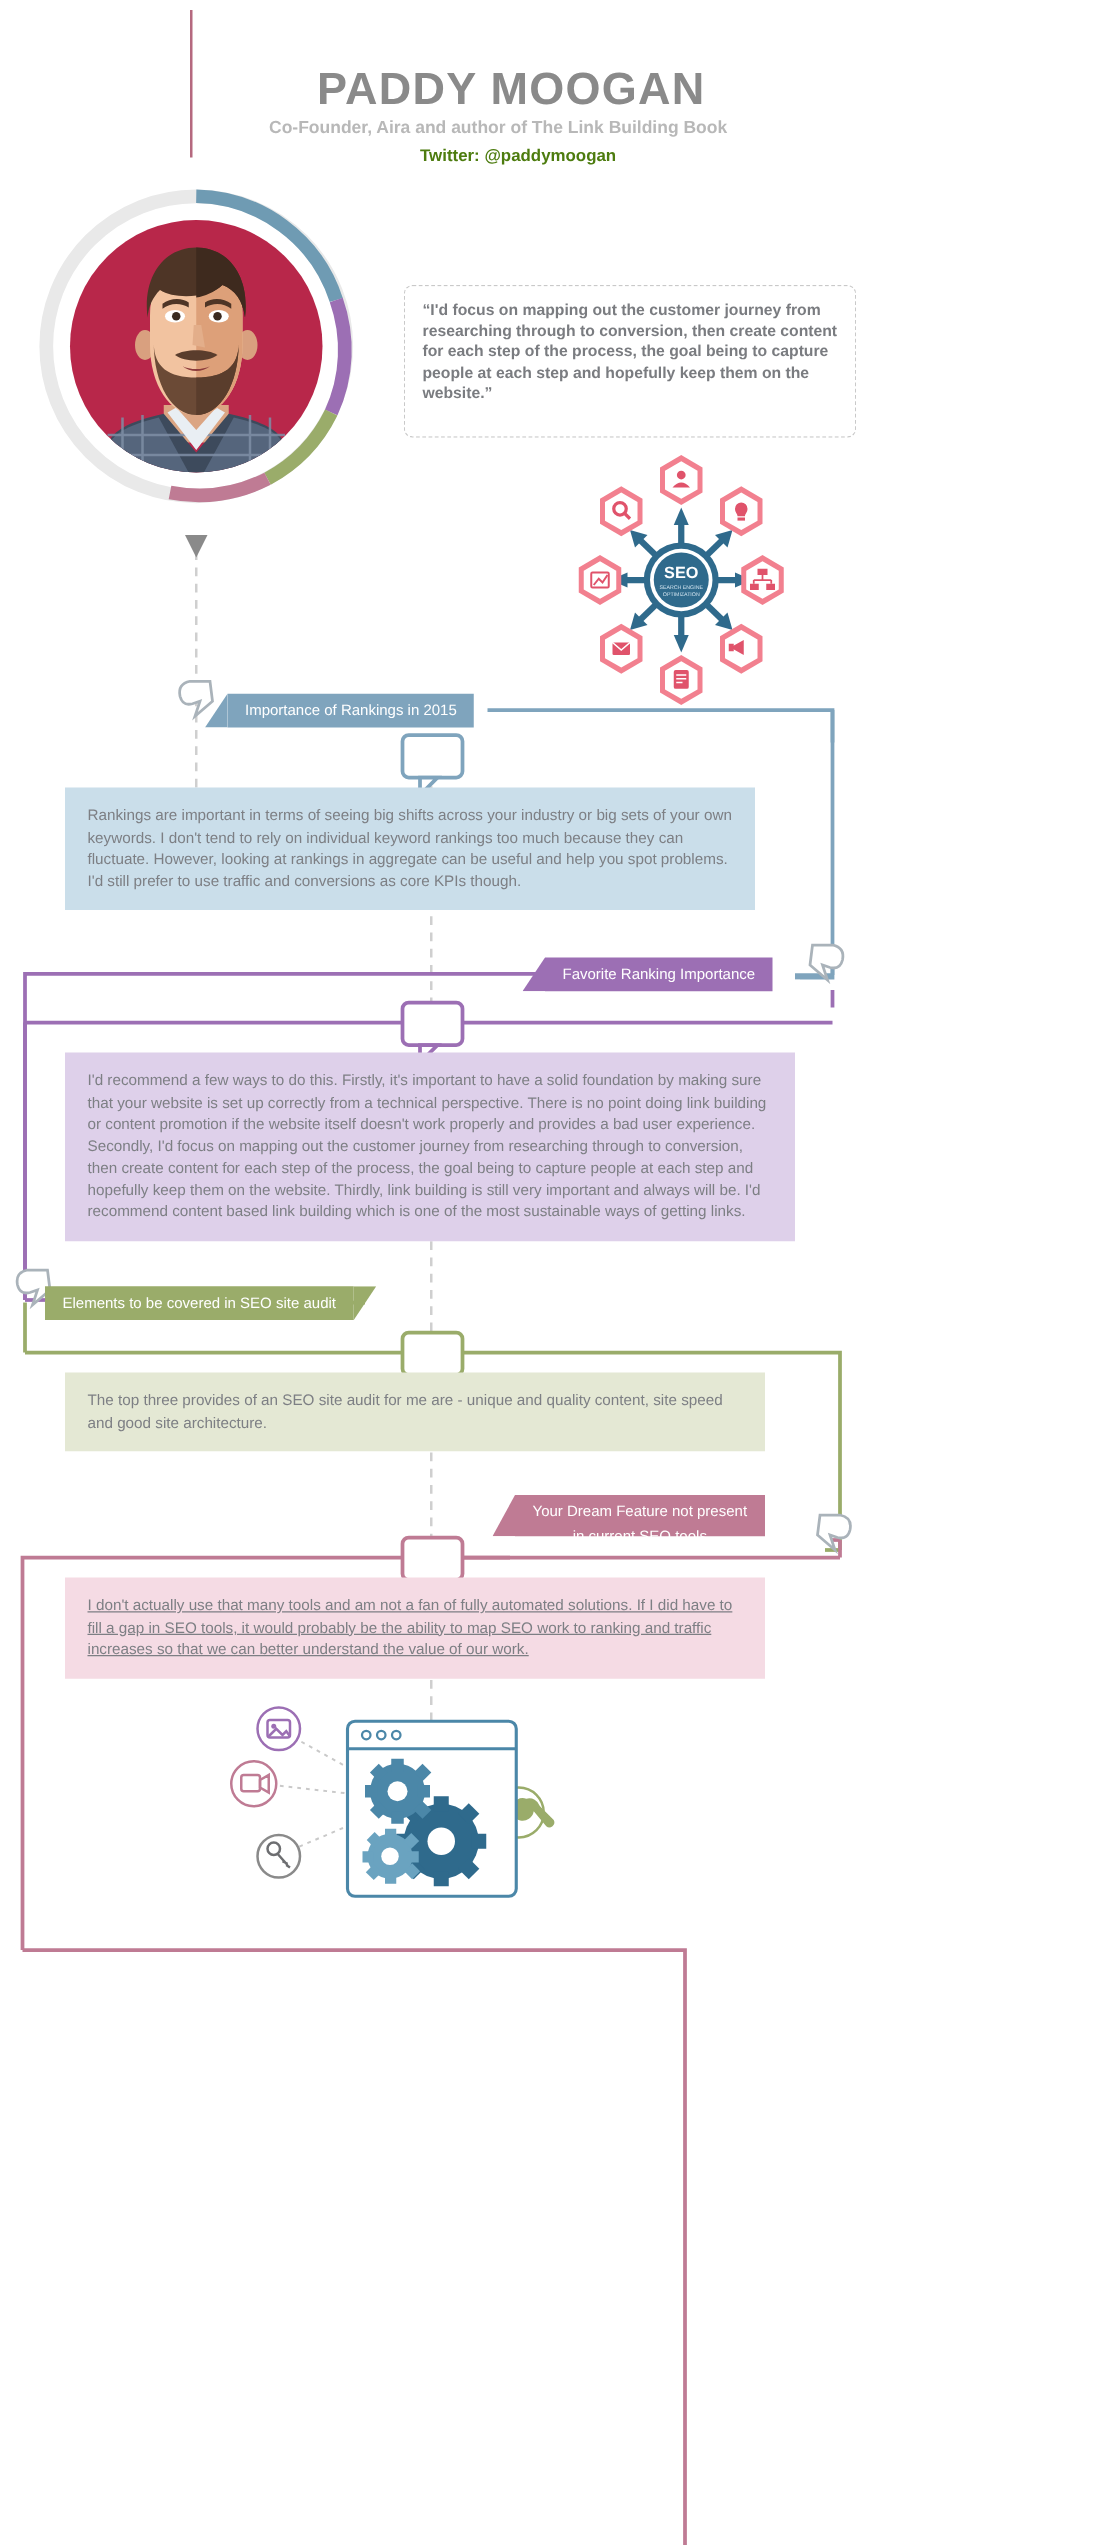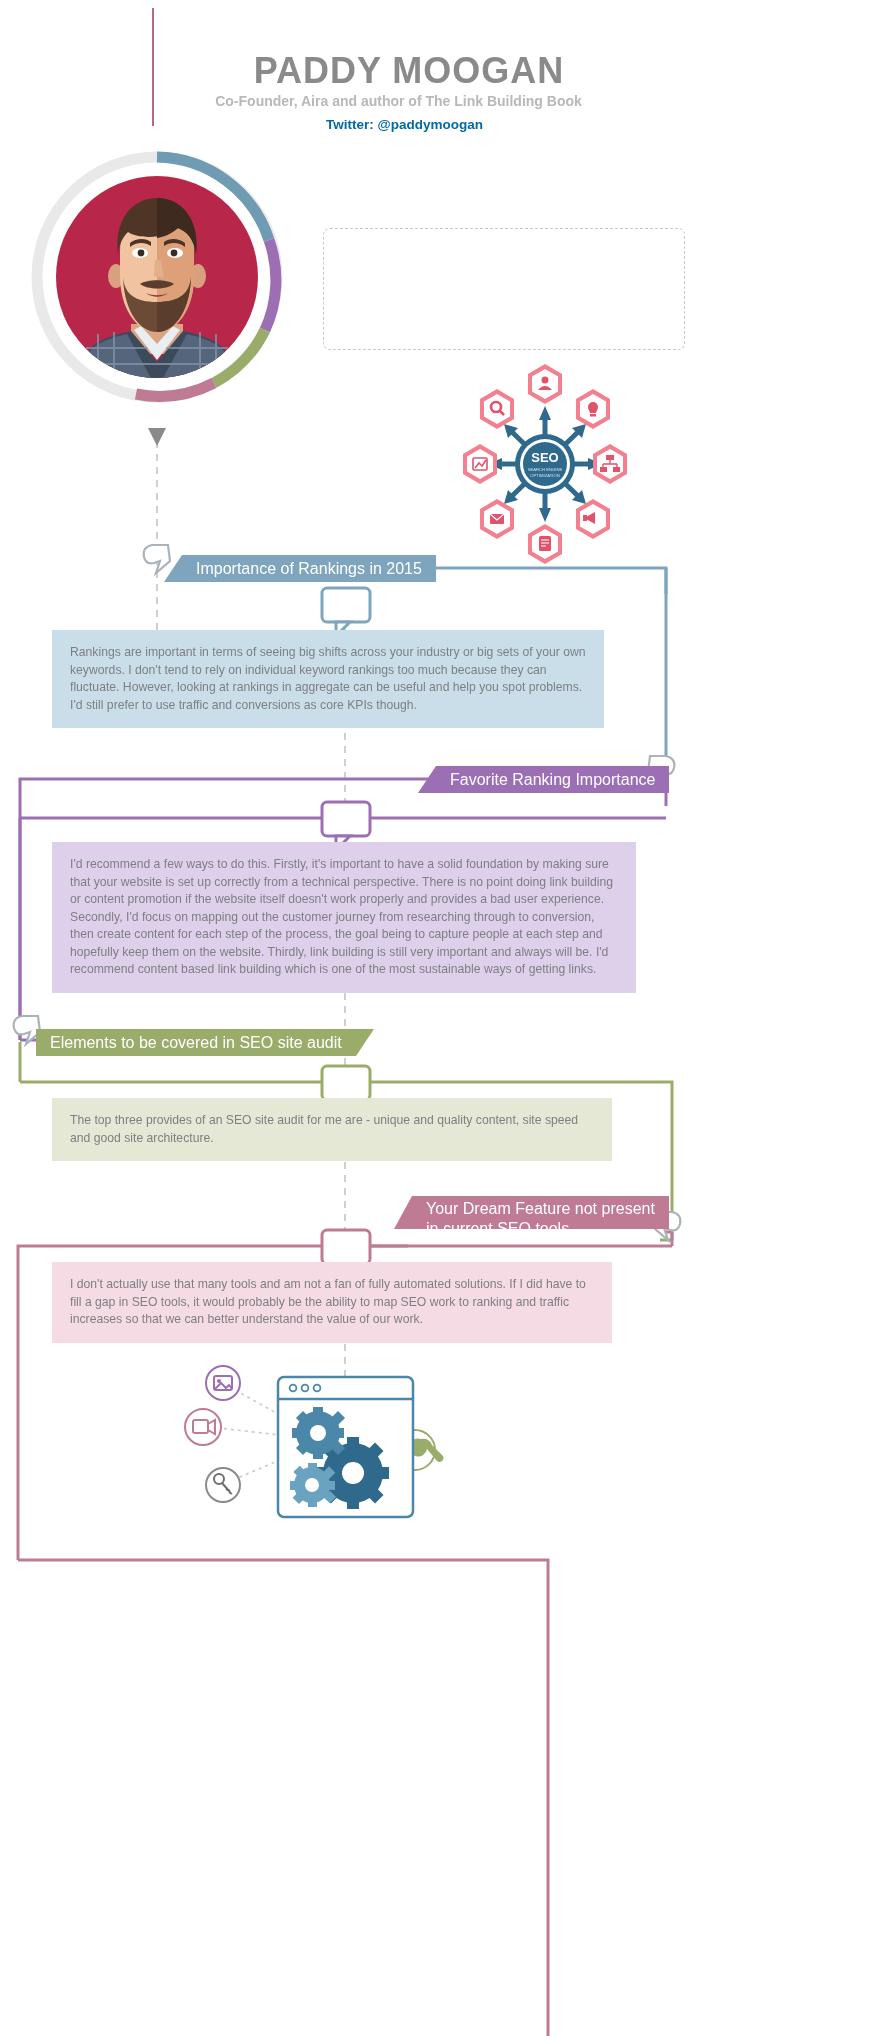--- a/index.html
+++ b/index.html
@@ -23,22 +23,22 @@
     position:absolute; left:0; top:50px; width:818px;
     text-align:center;
     font-size:36px; font-weight:bold; letter-spacing:1px;
     color:#8a8a8a;
   }
   .role {
     position:absolute; left:0; top:93px; width:797px;
     text-align:center; font-size:14px; font-weight:bold; color:#b8b8b8;
   }
   .twitter {
-    position:absolute; left:4px; top:117px; width:801px;
-    text-align:center; font-size:13.5px; font-weight:bold; color:#0369a1;
+    position:absolute; left:14px; top:117px; width:801px;
+    text-align:center; font-size:13.5px; font-weight:bold; color:#4d7c0f;
   }
 
   
   .portrait-wrap { position:absolute; left:28px; top:148px; width:258px; height:258px; }
   .portrait-wrap svg { display:block; }
 
   
   .quote-box {
     position:absolute; left:323px; top:228px; width:362px; height:122px;
     border:1.5px dashed #c9c9c9; border-radius:7px;
@@ -51,21 +51,21 @@
 
   
   .seo-hub { position:absolute; left:450px; top:356px; width:190px; height:215px; }
 
   
   .flow { position:absolute; left:0; top:0; width:894px; height:2036px; pointer-events:none; }
 
   
   .lbl {
     position:absolute; height:27px; line-height:27px;
-    color:#ffffff; font-size:16px; white-space:nowrap;
+    color:#ffffff; font-size:12px; white-space:nowrap;text-align:center;
   }
   .lbl.two { height:33px; line-height:20px; padding-top:3px; }
   .lbl-blue   { background:#7fa4bd; }
   .lbl-purple { background:#9c6fb4; }
   .lbl-green  { background:#9aac6a; }
   .lbl-rose   { background:#bf7b94; }
 
   
   .notch-l { position:absolute; top:0; left:-18px; width:18px; height:100%; }
   .notch-r { position:absolute; top:0; right:-18px; width:18px; height:100%; }
@@ -148,20 +148,21 @@
         <path d="M102 95 C108 90 118 90 123 94 L123 98 C117 94 108 94 102 99 Z" fill="#4e3526"></path>
         <path d="M136 94 C141 90 151 90 157 95 L157 99 C151 94 142 94 136 98 Z" fill="#4e3526"></path>
 
         <path d="M90 106 C86 72 104 50 129 50 C154 50 172 72 168 106 C166 92 160 84 150 80 C140 90 112 92 100 84 C94 90 91 97 90 106 Z" fill="#4e3526"></path>
         <path d="M129 50 C154 50 172 72 168 106 C166 92 160 84 150 80 C143 86 136 89 129 90 Z" fill="#3e2a1e"></path>
       </g>
     </svg>
   </div>
 
   <div class="quote-box"></div>
+  <div class="quote-text">“I'd focus on mapping out the customer journey from researching through to conversion, then create content for each step of the process, the goal being to capture people at each step and hopefully keep them on the website.”</div>
 
   <div class="seo-hub">
     <svg width="190" height="215" viewBox="0 0 190 215">
       <defs>
         <g id="hexnode">
           <polygon points="0,-20 17,-10 17,10 0,20 -17,10 -17,-10" fill="#f2808f"></polygon>
           <polygon points="0,-15 13,-7.5 13,7.5 0,15 -13,7.5 -13,-7.5" fill="#ffffff"></polygon>
         </g>
       </defs>
 
@@ -325,21 +326,21 @@
   </div>
   <div class="para para-green" style="left:52px; top:1098px; width:560px;">The top three provides of an SEO site audit for me are - unique and quality content, site speed and good site architecture.</div>
 
   <div class="lbl lbl-rose two" style="left:412px; top:1196px; padding:3px 14px 0 14px;">
     <svg class="notch-l" viewBox="0 0 18 44" preserveAspectRatio="none">
       <polygon points="18,0 18,44 0,44" fill="#bf7b94"></polygon>
     </svg>
     <div>Your Dream Feature not present</div>
     <div>in current SEO tools</div>
   </div>
-  <div class="para para-rose" style="left:52px; top:1262px; width:560px;">I don't actually use that many tools and am not a fan of fully automated solutions. If I did have to fill a gap in SEO tools, it would probably be the ability to map SEO work to ranking and traffic increases so that we can better understand the value of our work.</div>
+  <div class="para para-rose" style="left:52px; top:1262px; width:560px;text-decoration:underline;">I don't actually use that many tools and am not a fan of fully automated solutions. If I did have to fill a gap in SEO tools, it would probably be the ability to map SEO work to ranking and traffic increases so that we can better understand the value of our work.</div>
 
   <div class="bottom-ill">
     <svg width="300" height="185" viewBox="0 0 300 185">
 
       <g stroke="#c9c9c9" stroke-width="1.6" stroke-dasharray="3 4" fill="none">
         <line x1="60" y1="35" x2="105" y2="60"></line>
         <line x1="35" y1="72" x2="105" y2="80"></line>
         <line x1="58" y1="125" x2="105" y2="105"></line>
       </g>
 

